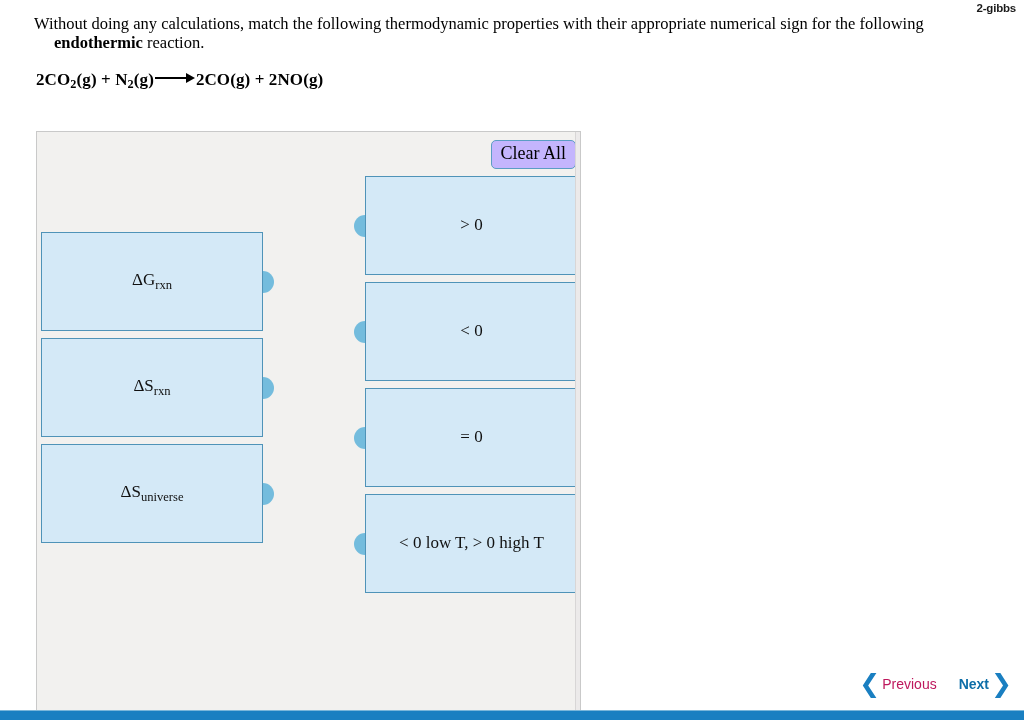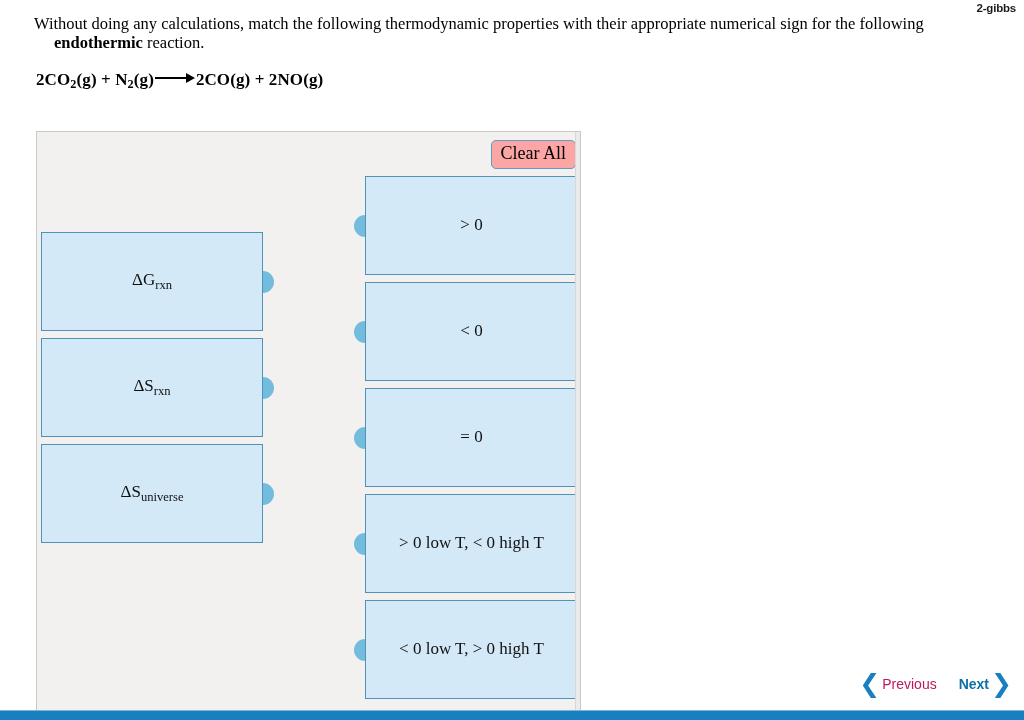--- a/index.html
+++ b/index.html
@@ -90,21 +90,21 @@
     background: #f2f1ef;
     border: 1px solid #c9c9c9;
     box-sizing: border-box;
     overflow: hidden;
   }
 
   #clear-all-button {
     position: absolute;
     right: 4px;
     top: 8px;
-    background: #fca5a5;
+    background: #c4b5fd;
     border: 1px solid #5b9dc4;
     border-radius: 5px;
     padding: 2px 9px 4px 9px;
     font-family: "Liberation Serif", serif;
     font-size: 18px;
     color: #000;
     cursor: pointer;
     line-height: 1.15;
   }
 
@@ -260,24 +260,20 @@
     <div class="tile">
       <span class="nub nub-left"></span>
       <span class="label">&lt; 0</span>
     </div>
 
     <div class="tile">
       <span class="nub nub-left"></span>
       <span class="label">= 0</span>
     </div>
 
-    <div class="tile">
-      <span class="nub nub-left"></span>
-      <span class="label">&gt; 0 low T, &lt; 0 high T</span>
-    </div>
 
     <div class="tile">
       <span class="nub nub-left"></span>
       <span class="label">&lt; 0 low T, &gt; 0 high T</span>
     </div>
 
   </div>
 
   <div id="panel-scroll-track"></div>
 </div>

